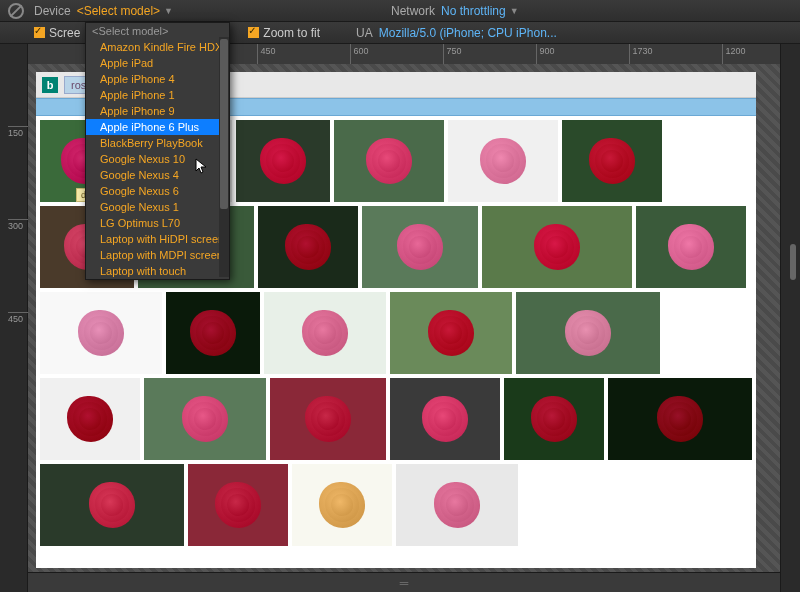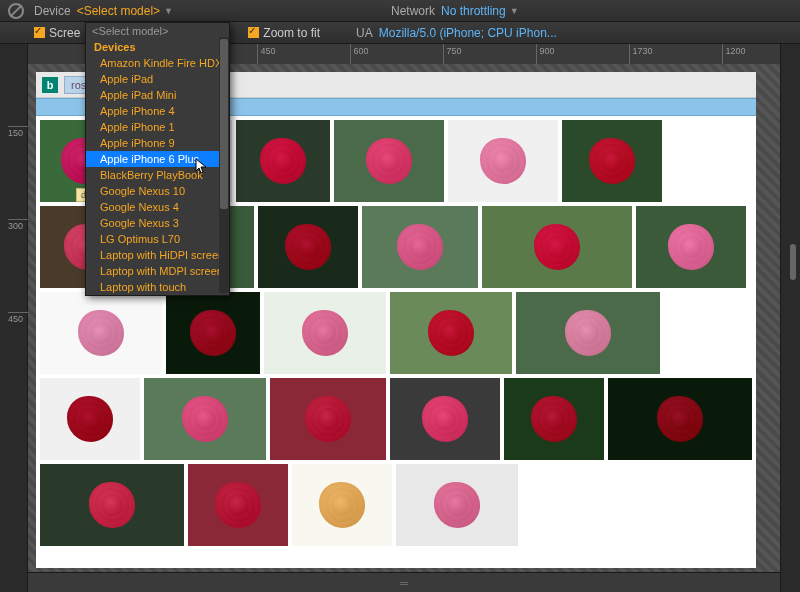--- a/index.html
+++ b/index.html
@@ -69,33 +69,32 @@
   <span style="width:150px"></span>
   <span class="chk"></span>
   <span class="chklbl">Zoom to fit</span>
   <span style="width:18px"></span>
   <span class="lbl">UA</span>
   <span class="sel sel-net">Mozilla/5.0 (iPhone; CPU iPhon...</span>
 </div>
 
 <div class="drop">
   <div class="drop-head">&lt;Select model&gt;</div>
-  <div class="drop-group">Devices</div>
   <div id="drop-items">
       <div class="drop-item">Amazon Kindle Fire HDX</div>
       <div class="drop-item">Apple iPad</div>
-      <div class="drop-item">Apple iPad Mini</div>
       <div class="drop-item">Apple iPhone 4</div>
       <div class="drop-item">Apple iPhone 1</div>
       <div class="drop-item">Apple iPhone 9</div>
       <div class="drop-item hover">Apple iPhone 6 Plus</div>
       <div class="drop-item">BlackBerry PlayBook</div>
       <div class="drop-item">Google Nexus 10</div>
       <div class="drop-item">Google Nexus 4</div>
-      <div class="drop-item">Google Nexus 3</div>
+      <div class="drop-item">Google Nexus 6</div>
+      <div class="drop-item">Google Nexus 1</div>
       <div class="drop-item">LG Optimus L70</div>
       <div class="drop-item">Laptop with HiDPI screen</div>
       <div class="drop-item">Laptop with MDPI screen</div>
       <div class="drop-item">Laptop with touch</div>
     </div>
   <div class="drop-scroll">
       <div class="drop-thumb"></div>
     </div>
 </div>
 

